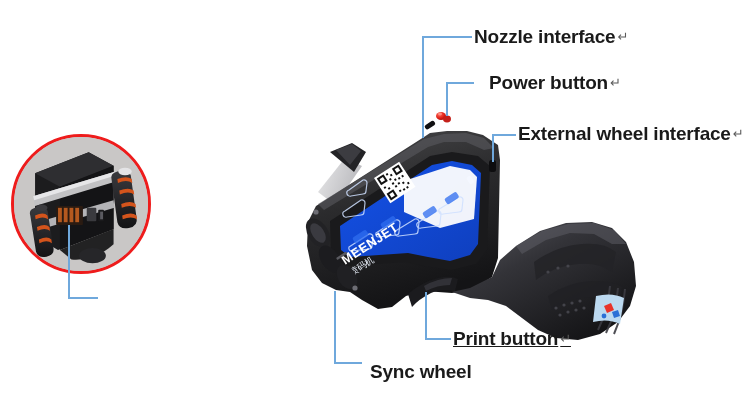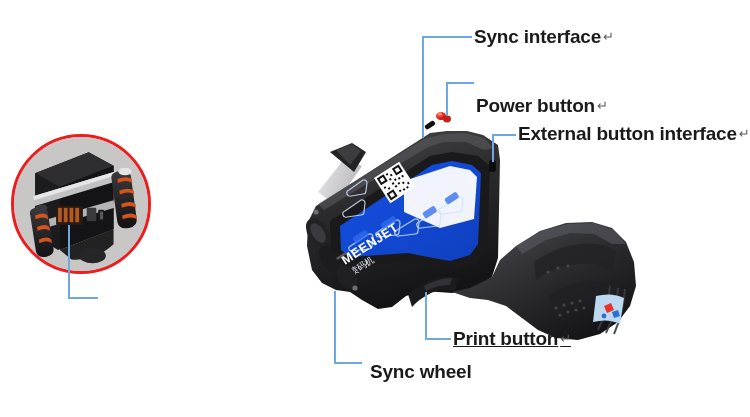--- a/index.html
+++ b/index.html
@@ -311,29 +311,29 @@
   <div class="lead v" style="left:68px;top:225px;height:73px;"></div>
   <div class="lead h" style="left:68px;top:297px;width:30px;"></div>
 
   <div class="lead v" style="left:425px;top:292px;height:47px;"></div>
   <div class="lead h" style="left:425px;top:338px;width:26px;"></div>
 
   <div class="lead v" style="left:334px;top:291px;height:72px;"></div>
   <div class="lead h" style="left:334px;top:362px;width:28px;"></div>
 
   <div class="callout" style="left:474px;top:27px;">
-    <span>Sync interface</span><span class="ret">↵</span>
-  </div>
-
-  <div class="callout" style="left:476px;top:73px;margin-top:23px;">
+    <span>Nozzle interface</span><span class="ret">↵</span>
+  </div>
+
+  <div class="callout" style="left:489px;top:73px;">
     <span>Power button</span><span class="ret">↵</span>
   </div>
 
   <div class="callout" style="left:518px;top:124px;">
-    <span>External button interface</span><span class="ret">↵</span>
+    <span>External wheel interface</span><span class="ret">↵</span>
   </div>
 
 
   <div class="callout" style="left:453px;top:329px;text-decoration:underline;">
     <span>Print button</span><span class="ret">↵</span>
   </div>
 
   <div class="callout" style="left:370px;top:362px;">
     <span>Sync wheel</span><span class="ret"></span>
   </div>

